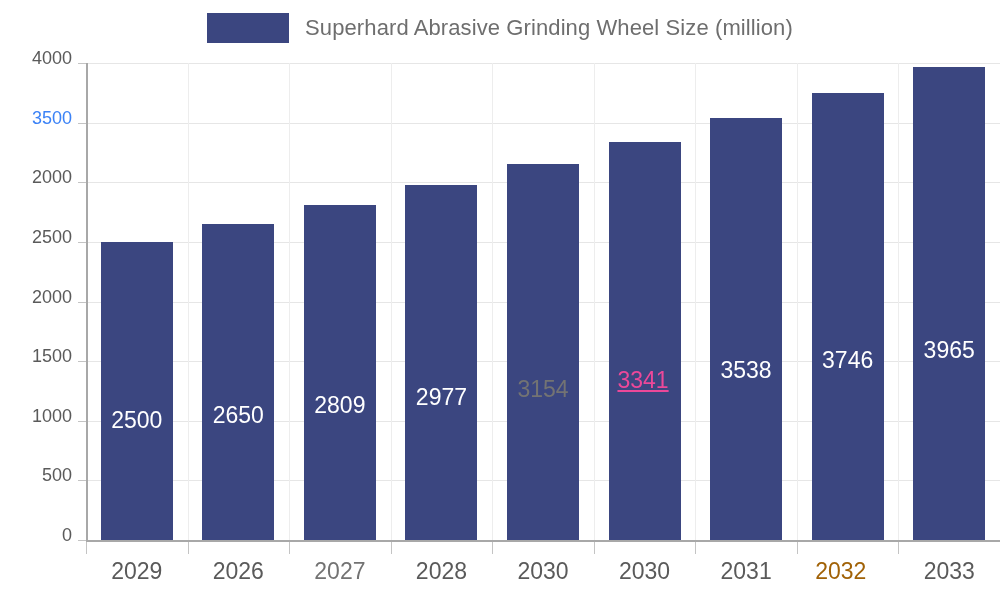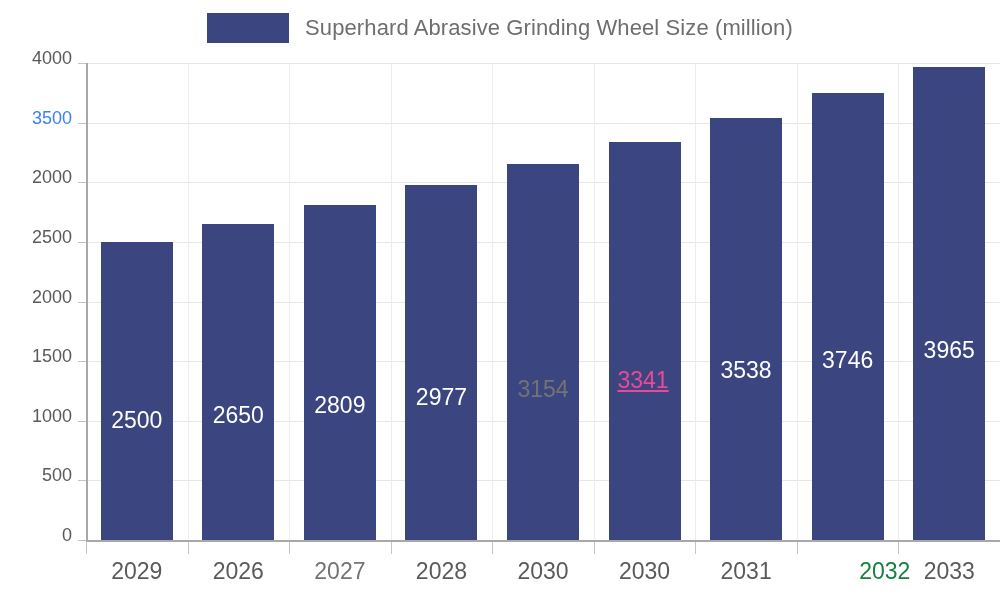--- a/index.html
+++ b/index.html
@@ -216,17 +216,17 @@
       <div class="tick-x" style="left: 695.333px;"></div>
       <div class="tick-x" style="left: 796.889px;"></div>
       <div class="tick-x" style="left: 898.444px;"></div>
       <div class="xlabel-box" style="left: 86px; width: 101.556px; color: rgb(90, 90, 90);">2029</div>
       <div class="xlabel-box" style="left: 187.556px; width: 101.556px; color: rgb(90, 90, 90);">2026</div>
       <div class="xlabel-box" style="left: 289.111px; width: 101.556px; color: #737373;">2027</div>
       <div class="xlabel-box" style="left: 390.667px; width: 101.556px; color: rgb(90, 90, 90);">2028</div>
       <div class="xlabel-box" style="left: 492.222px; width: 101.556px; color: rgb(90, 90, 90);">2030</div>
       <div class="xlabel-box" style="left: 593.778px; width: 101.556px; color: rgb(90, 90, 90);">2030</div>
       <div class="xlabel-box" style="left: 695.333px; width: 101.556px; color: rgb(90, 90, 90);">2031</div>
-      <div class="xlabel-box" style="left: 834px; width: 101.556px; color: #15803d;">2032</div>
+      <div class="xlabel-box" style="left: 790px; width: 101.556px; color: #a16207;">2032</div>
       <div class="xlabel-box" style="left: 898.444px; width: 101.556px; color: rgb(90, 90, 90);">2033</div>
     </div>
 
 </div>
 
 </body></html>

